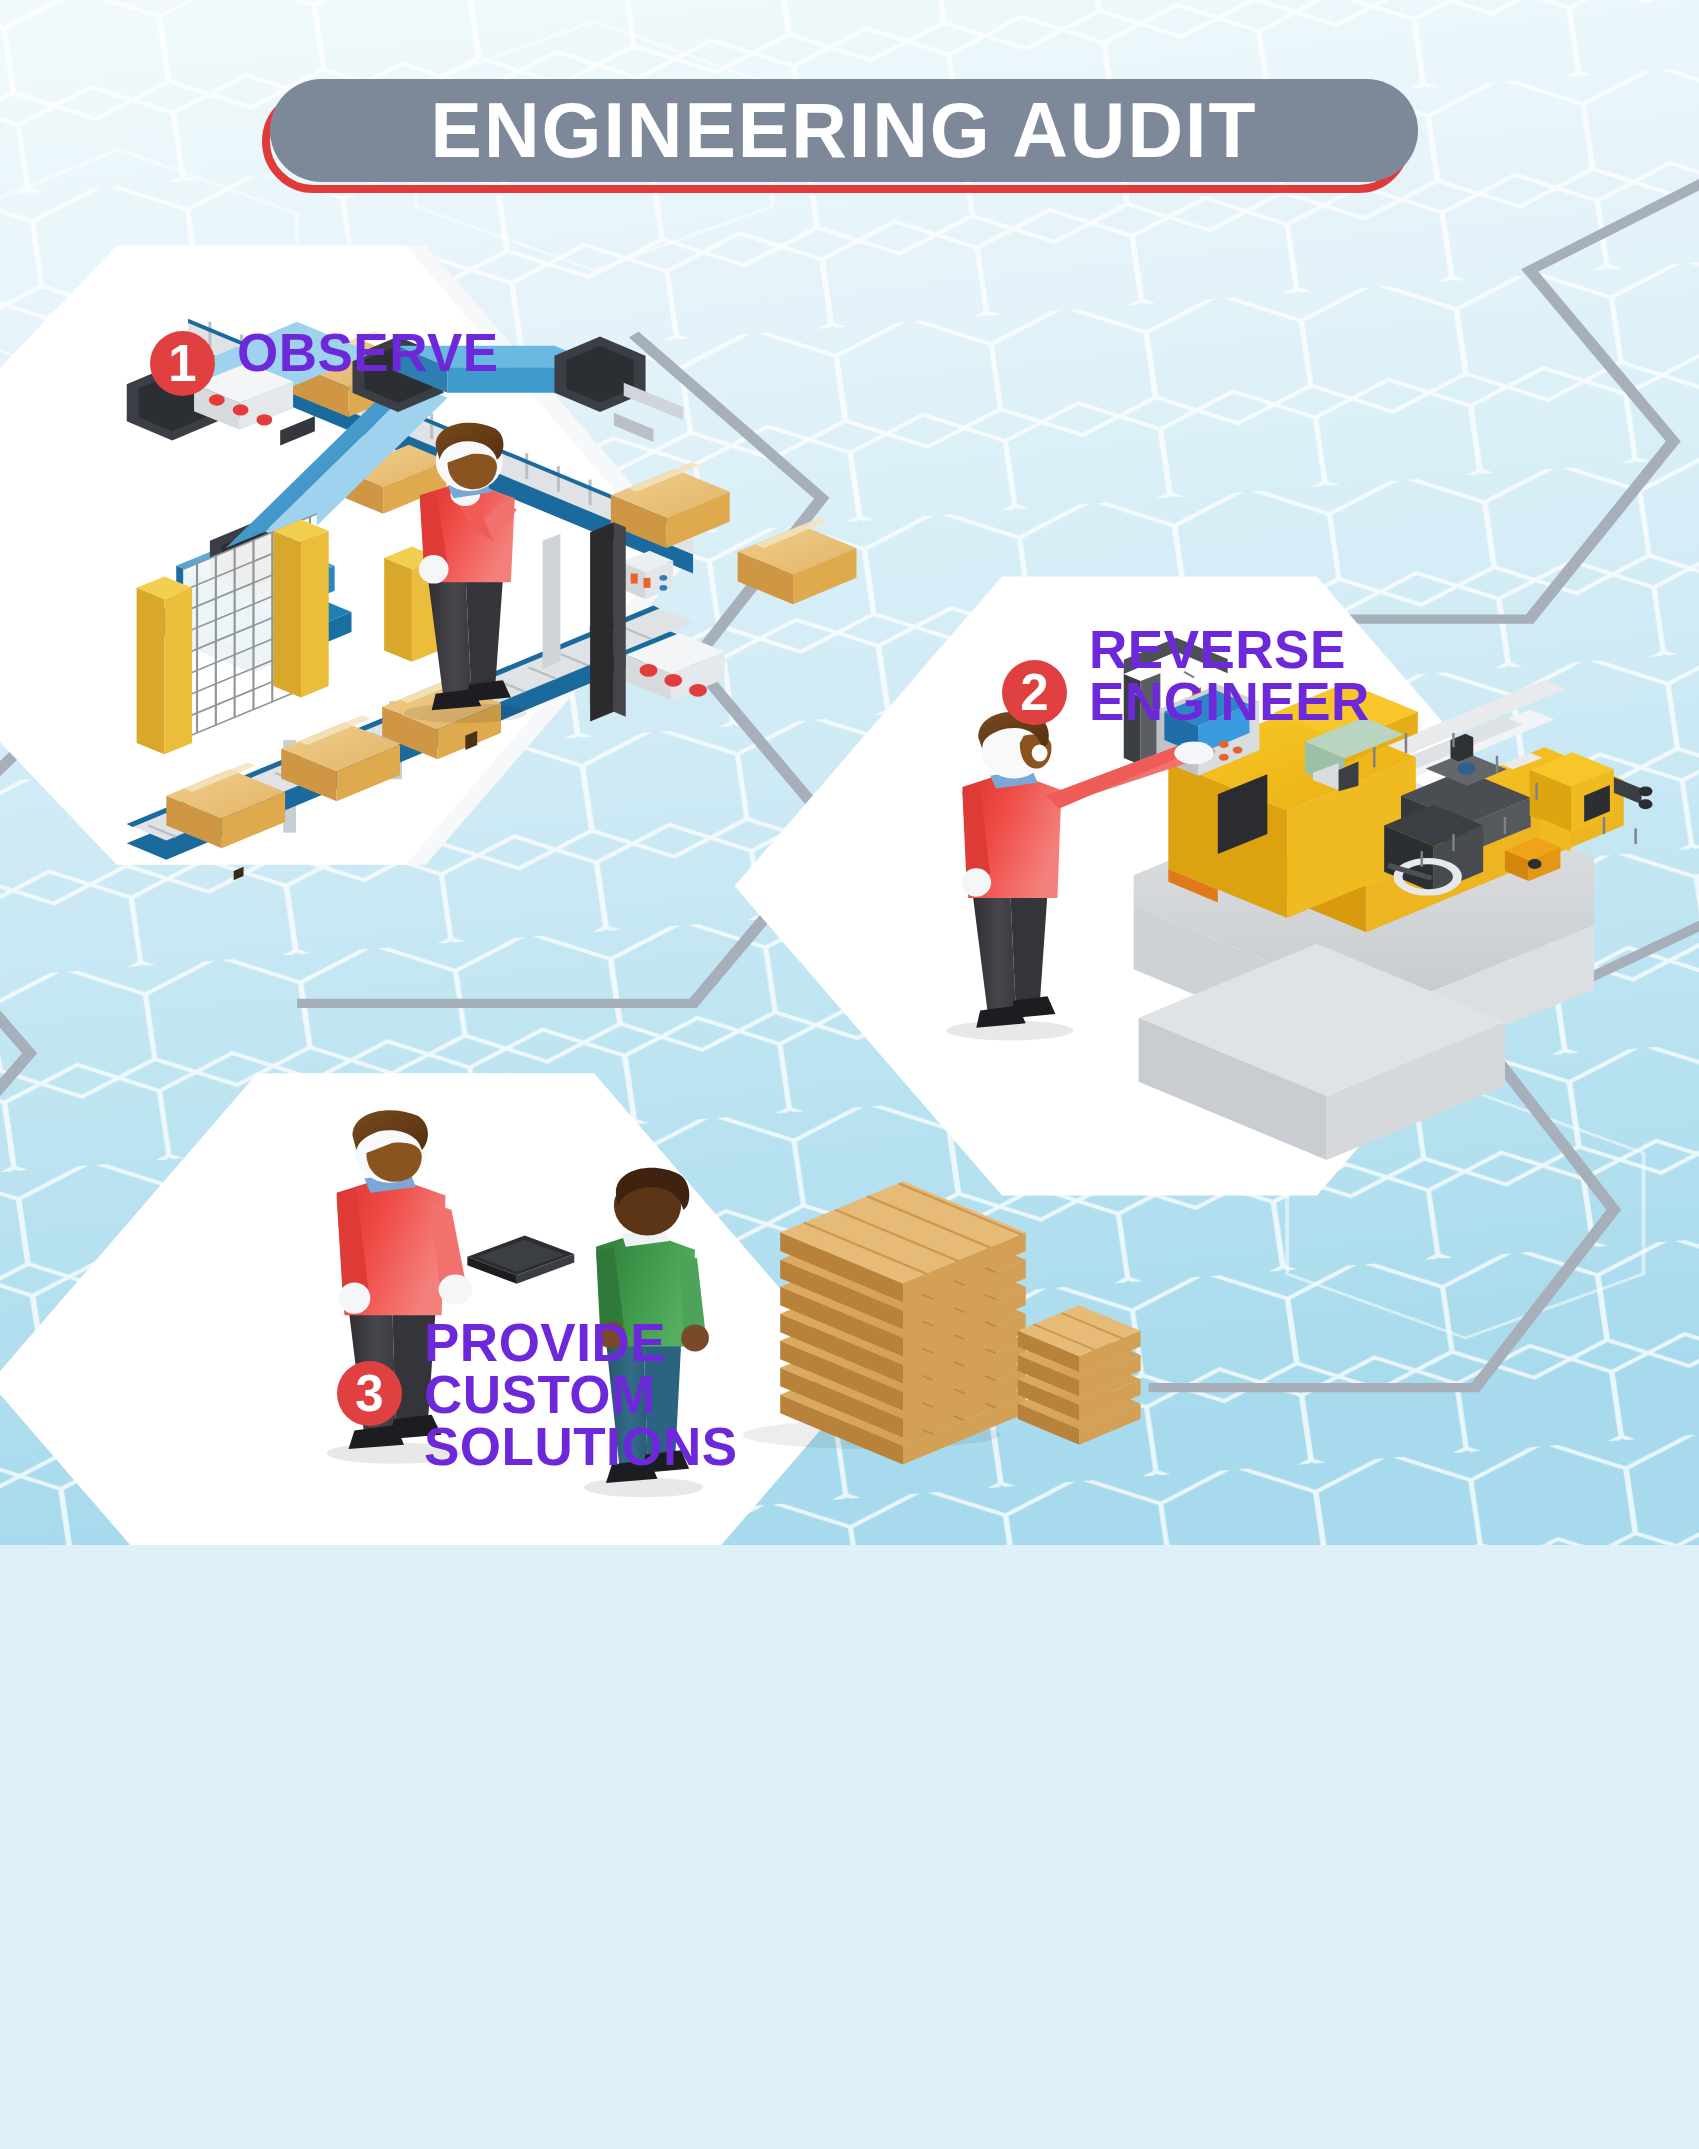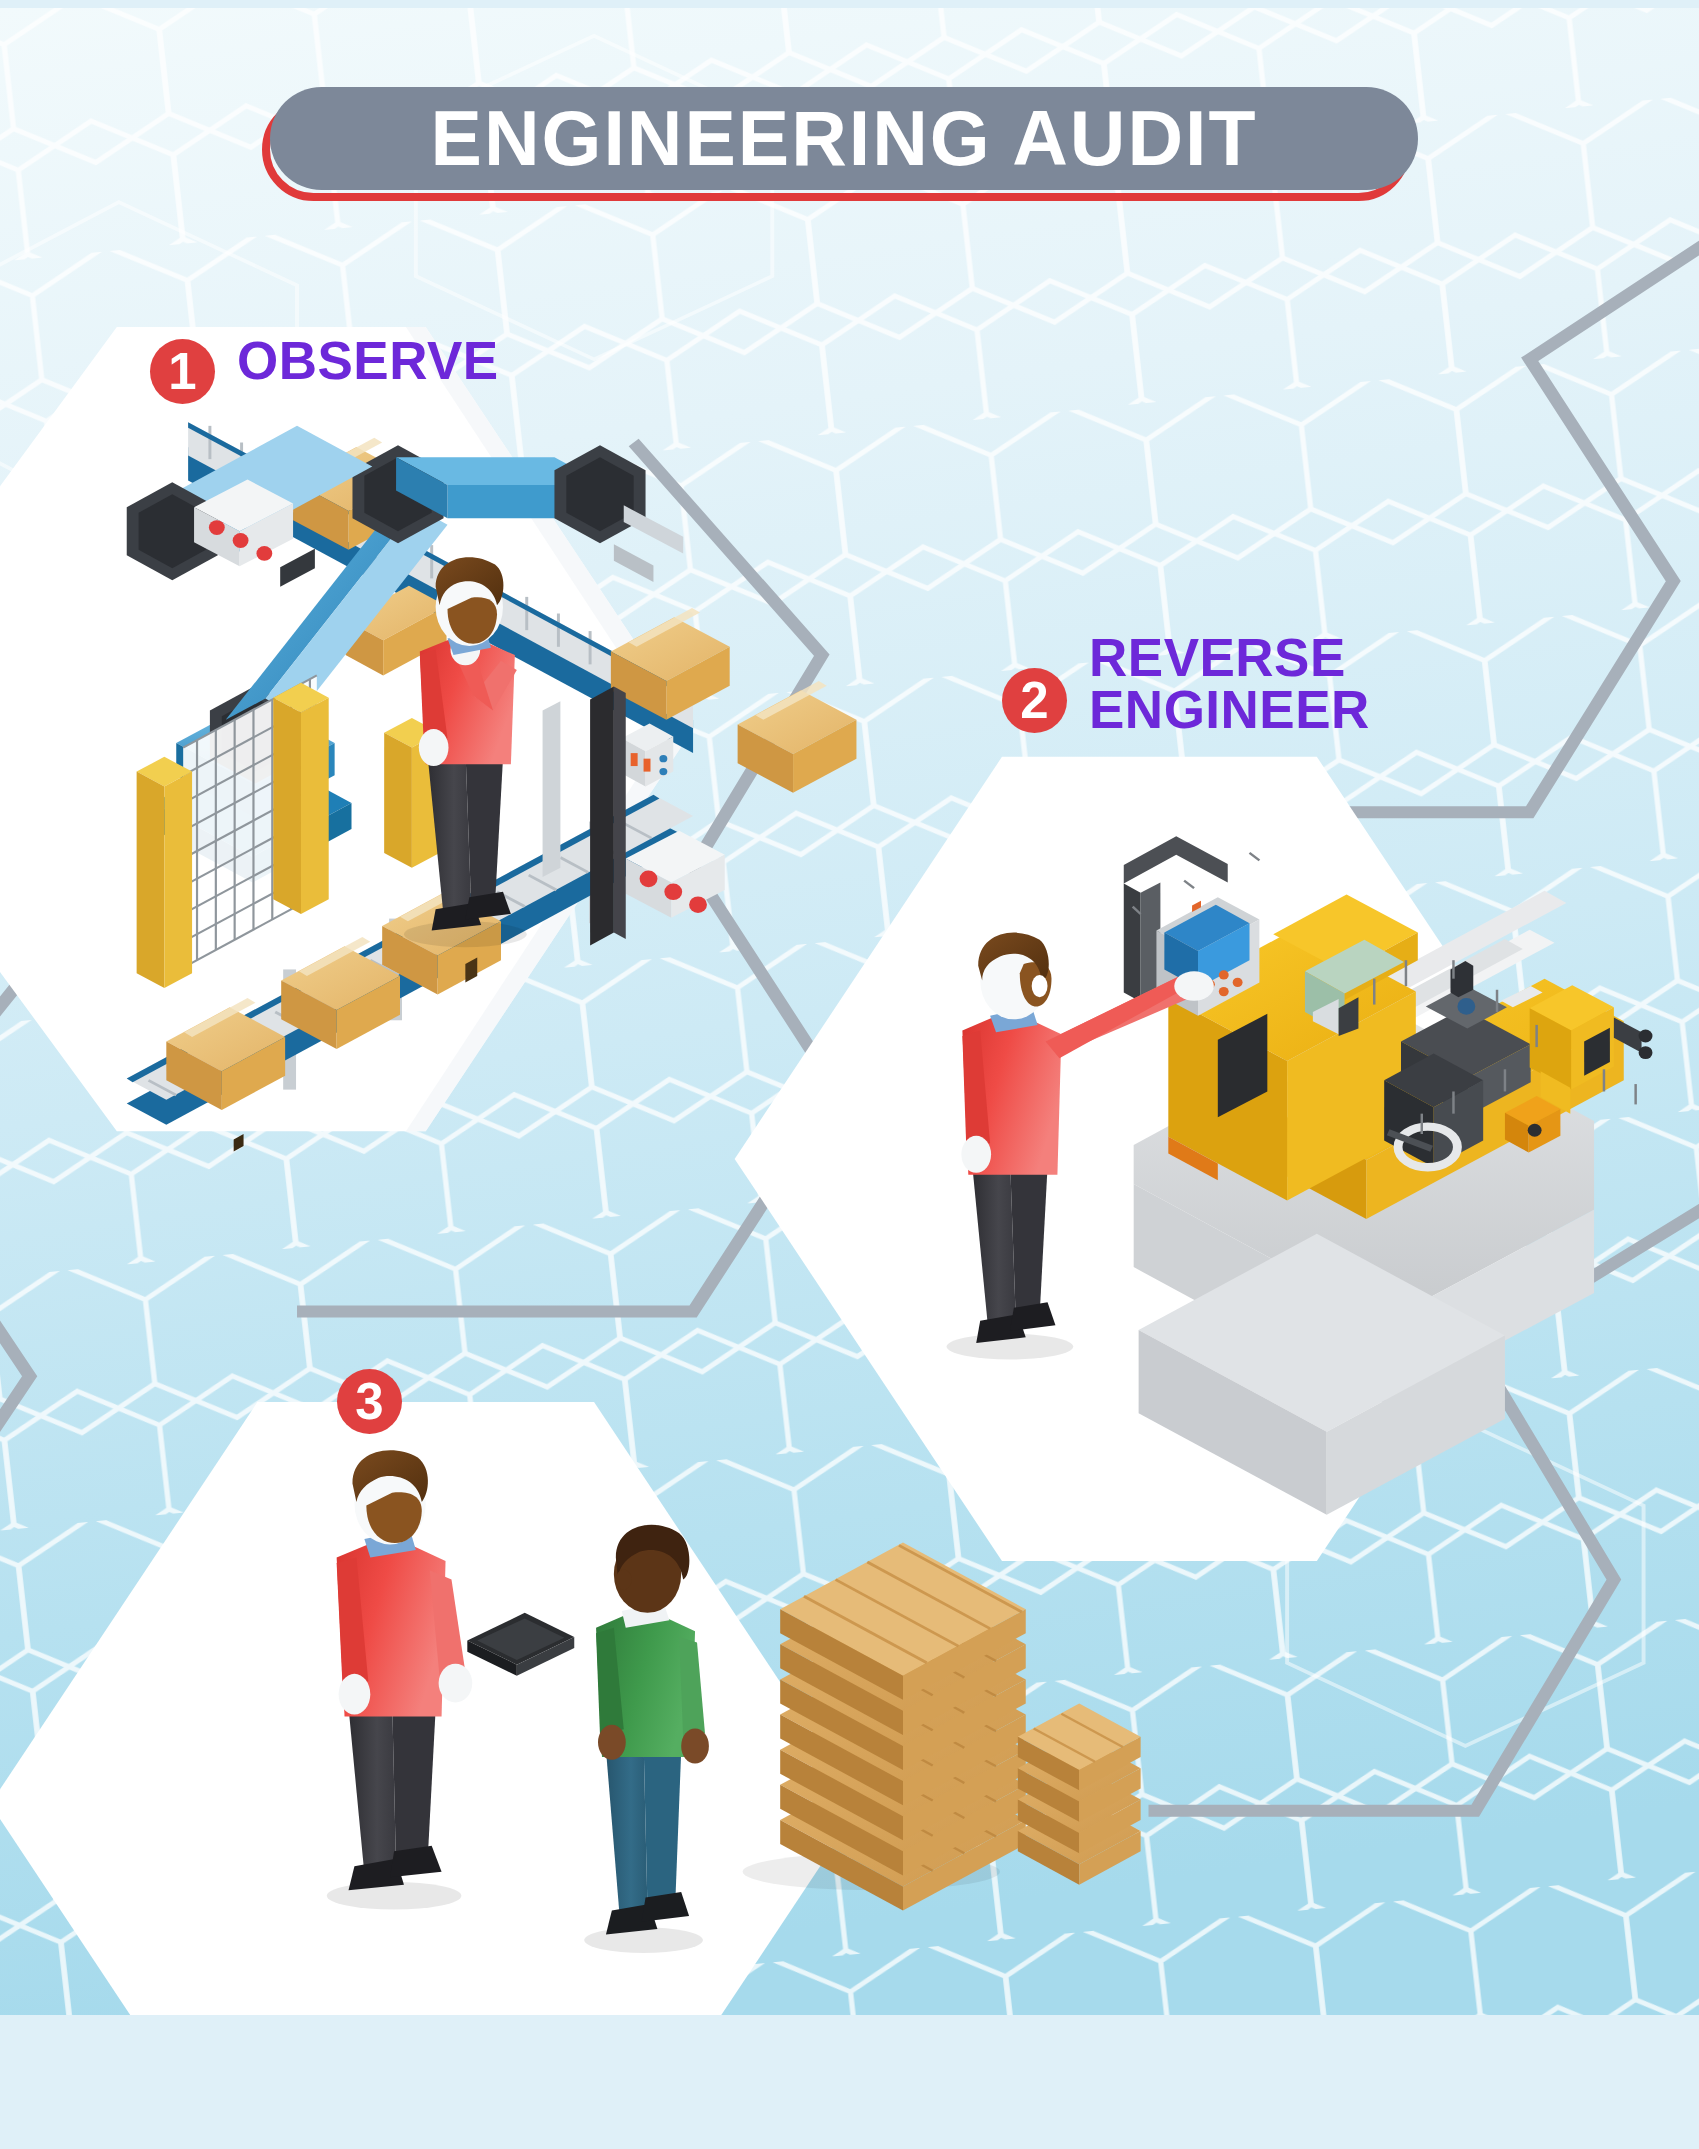--- a/index.html
+++ b/index.html
@@ -1,21 +1,21 @@
 <!DOCTYPE html>
 <html><head>
 <meta charset="utf-8">
 <style>
   html,body{margin:0;padding:0;}
   body{
     width:1700px;height:2149px;position:relative;overflow:hidden;
     font-family:"Liberation Sans", sans-serif;
     background:#dff0f8;
   }
-  #stage{position:absolute;inset:0;width:1700px;height:2007px;margin-top:8px;}
+  #stage{position:absolute;inset:0;width:1700px;height:1545px;}
   .layer{position:absolute;inset:0;width:100%;height:100%;}
   svg{display:block;}
 
   
   #title-banner{
     position:absolute;left:270px;top:79px;width:1148px;height:103px;
   }
   #title-red{
     position:absolute;left:-8px;top:11px;width:1148px;height:103px;
     border:8px solid #e03a3a;border-radius:55px;box-sizing:border-box;
@@ -728,16 +728,19 @@
   </div>
 
   <div class="step" id="step-2">
     <div class="badge">2</div>
     <div class="step-label">REVERSE
 ENGINEER</div>
   </div>
 
   <div class="step" id="step-3">
     <div class="badge">3</div>
+    <div class="step-label">PROVIDE
+CUSTOM
+SOLUTIONS</div>
   </div>
 
 </div>
 
 
 </body></html>

